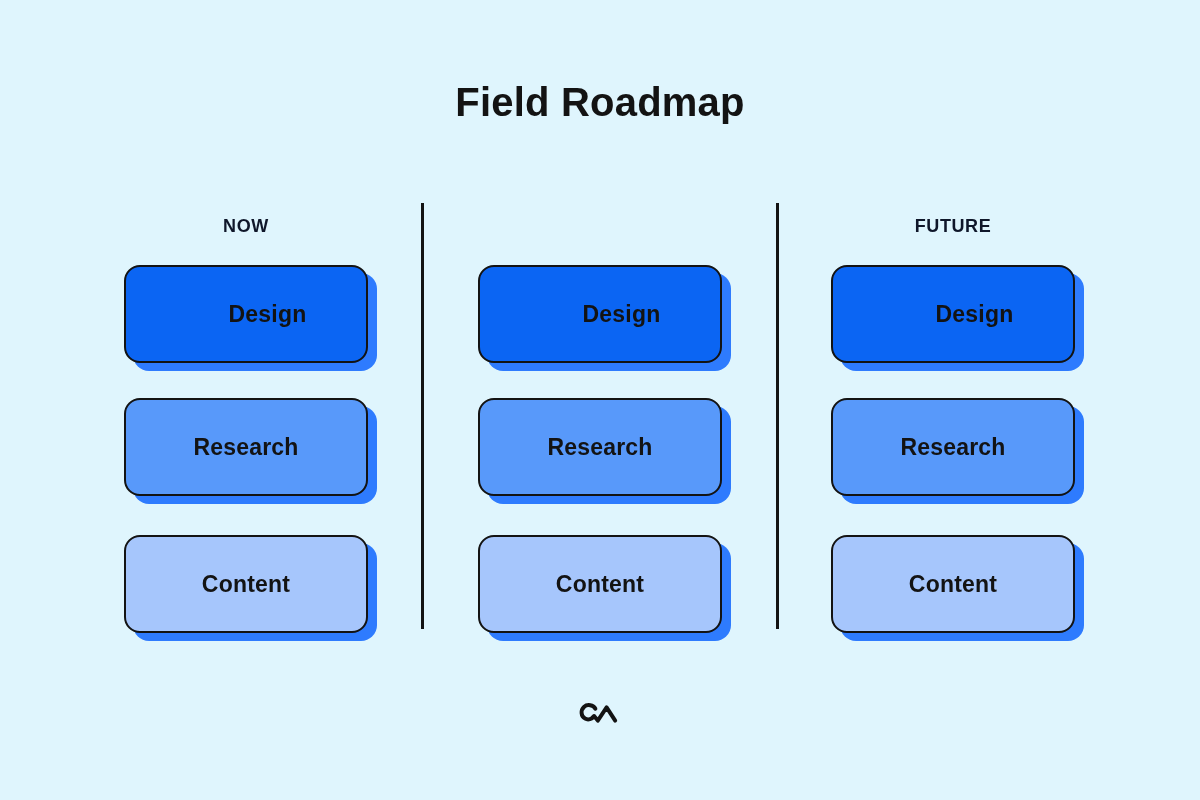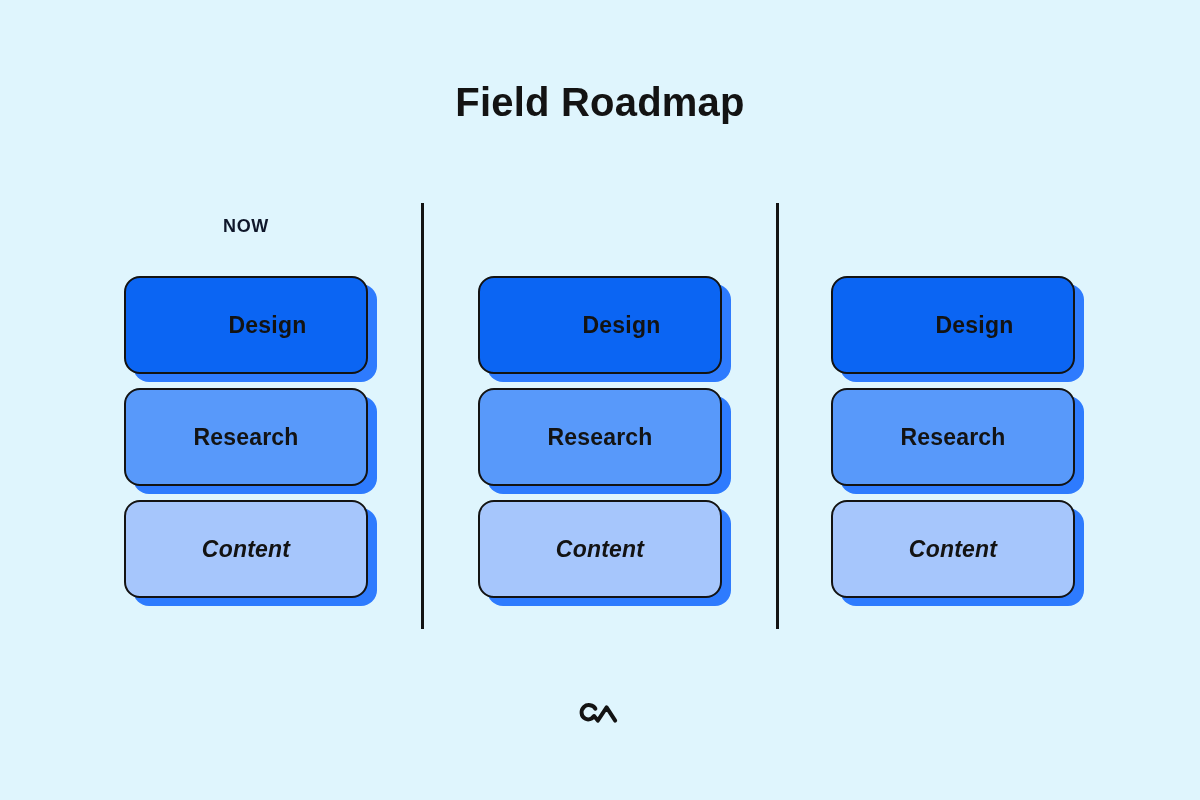--- a/index.html
+++ b/index.html
@@ -63,39 +63,40 @@
     font-size: 23px;
     font-weight: bold;
     color: #131313;
     letter-spacing: 0.2px;
   }
   
   .col-0 { left: 124px; }
   .col-1 { left: 478px; }
   .col-2 { left: 831px; }
   
-  .row-0 { top: 276px; padding-left: 43px; }
-  .row-1 { top: 388px; }
-  .row-2 { top: 500px; font-style: italic; }
+  .row-0 { top: 265px; padding-left: 43px; }
+  .row-1 { top: 398px; }
+  .row-2 { top: 535px; }
   .logo {
     position: absolute;
     left: 578px;
     top: 701px;
     width: 44px;
     height: 26px;
   }
 </style>
 </head>
 <body>
 
 <div class="page">
 
   <div class="title">Field Roadmap</div>
 
   <div class="col-header col-0">NOW</div>
+  <div class="col-header col-2">FUTURE</div>
 
   <div class="divider" style="left:421px;"></div>
   <div class="divider" style="left:776px;"></div>
 
   <div class="card col-0 row-0" style="background-color: rgb(11, 101, 243);">
     <span class="card-label">Design</span>
   </div>
   <div class="card col-0 row-1" style="background-color: rgb(88, 153, 250);">
     <span class="card-label">Research</span>
   </div>

